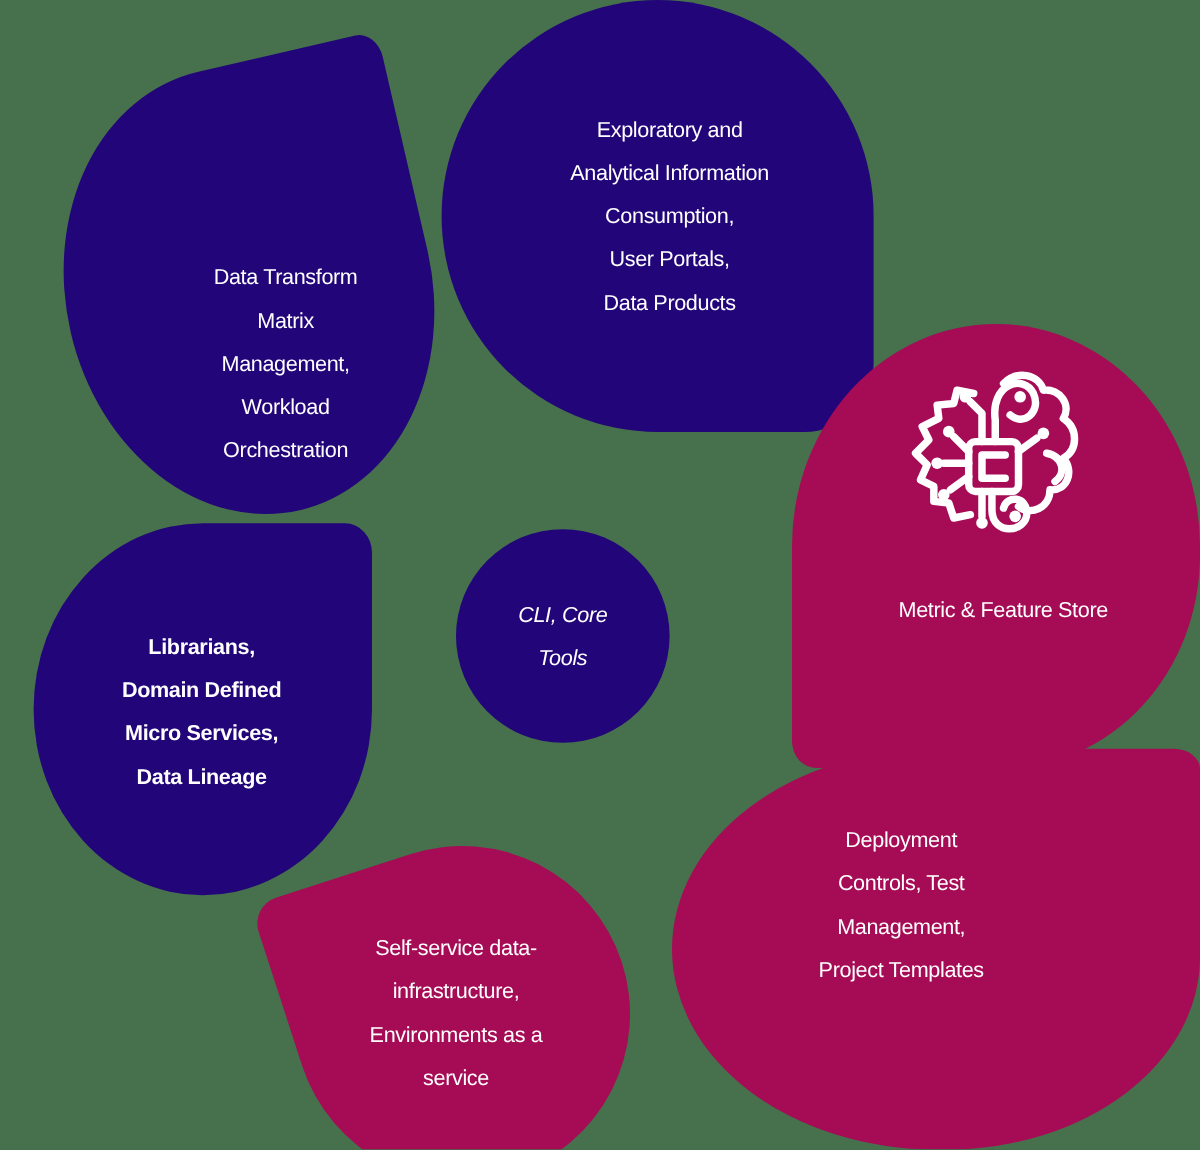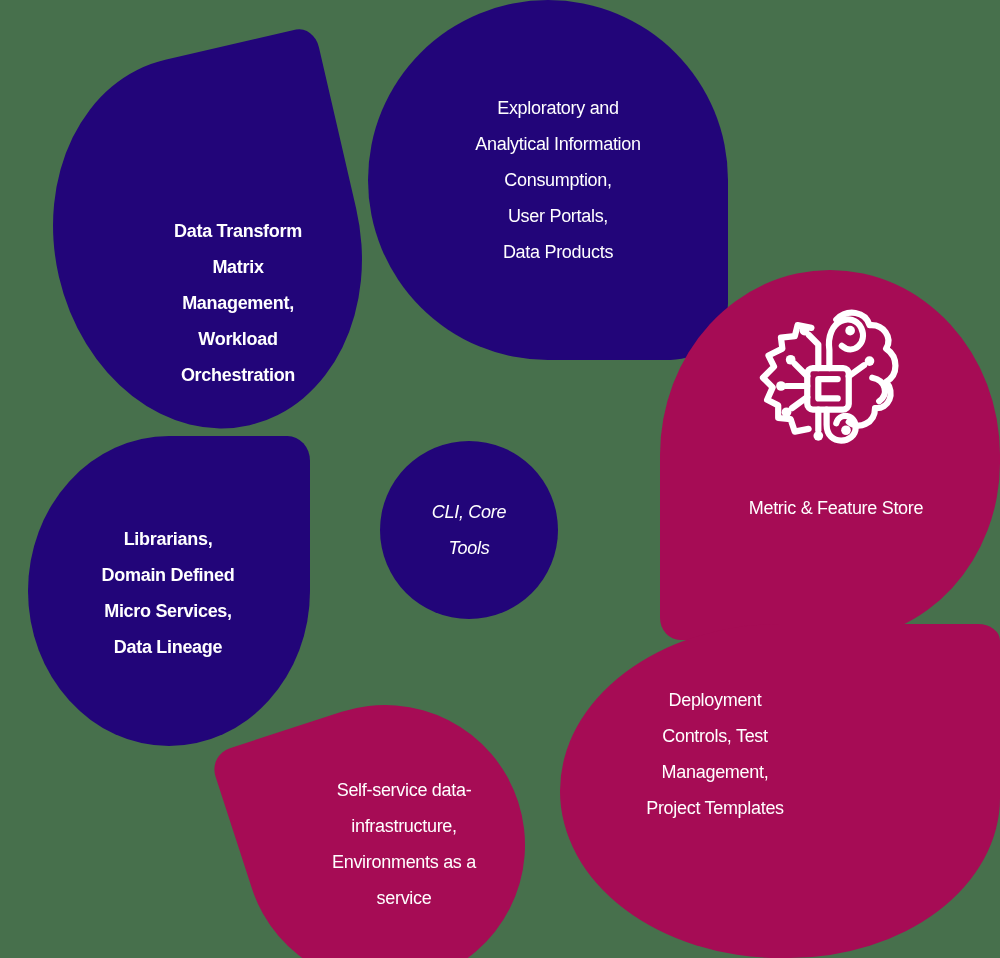--- a/index.html
+++ b/index.html
@@ -49,26 +49,26 @@
     border-radius:50%;
     display:flex;align-items:center;justify-content:center;font-style:italic;
   }
   .label{
     position:absolute;
     color:#FFFFFF;
     font-size:18px;line-height:36px;letter-spacing:-0.3px;
     text-align:center;white-space:pre-line;
   }
   #center-circle .label{position:static;}
-  #label-dt{left:48px;top:213px;width:380px;font-weight:bold;}
+  #label-dt{left:48px;top:213px;width:380px;}
   #label-explore{left:368px;top:90px;width:380px;}
   #label-metric{left:660px;top:490px;width:352px;}
   #label-lib{left:8px;top:521px;width:320px;font-weight:bold;}
-  #label-ss{left:234px;top:772px;width:340px;}
-  #label-deploy{left:540px;top:682px;width:350px;}
+  #label-ss{left:210px;top:772px;width:340px;}
+  #label-deploy{left:576px;top:682px;width:350px;}
 
   #brain-icon{
     position:absolute;left:743px;top:303px;width:170px;height:166px;
   }
 </style>
 </head>
 <body>
 
 <div class="stage">
 

